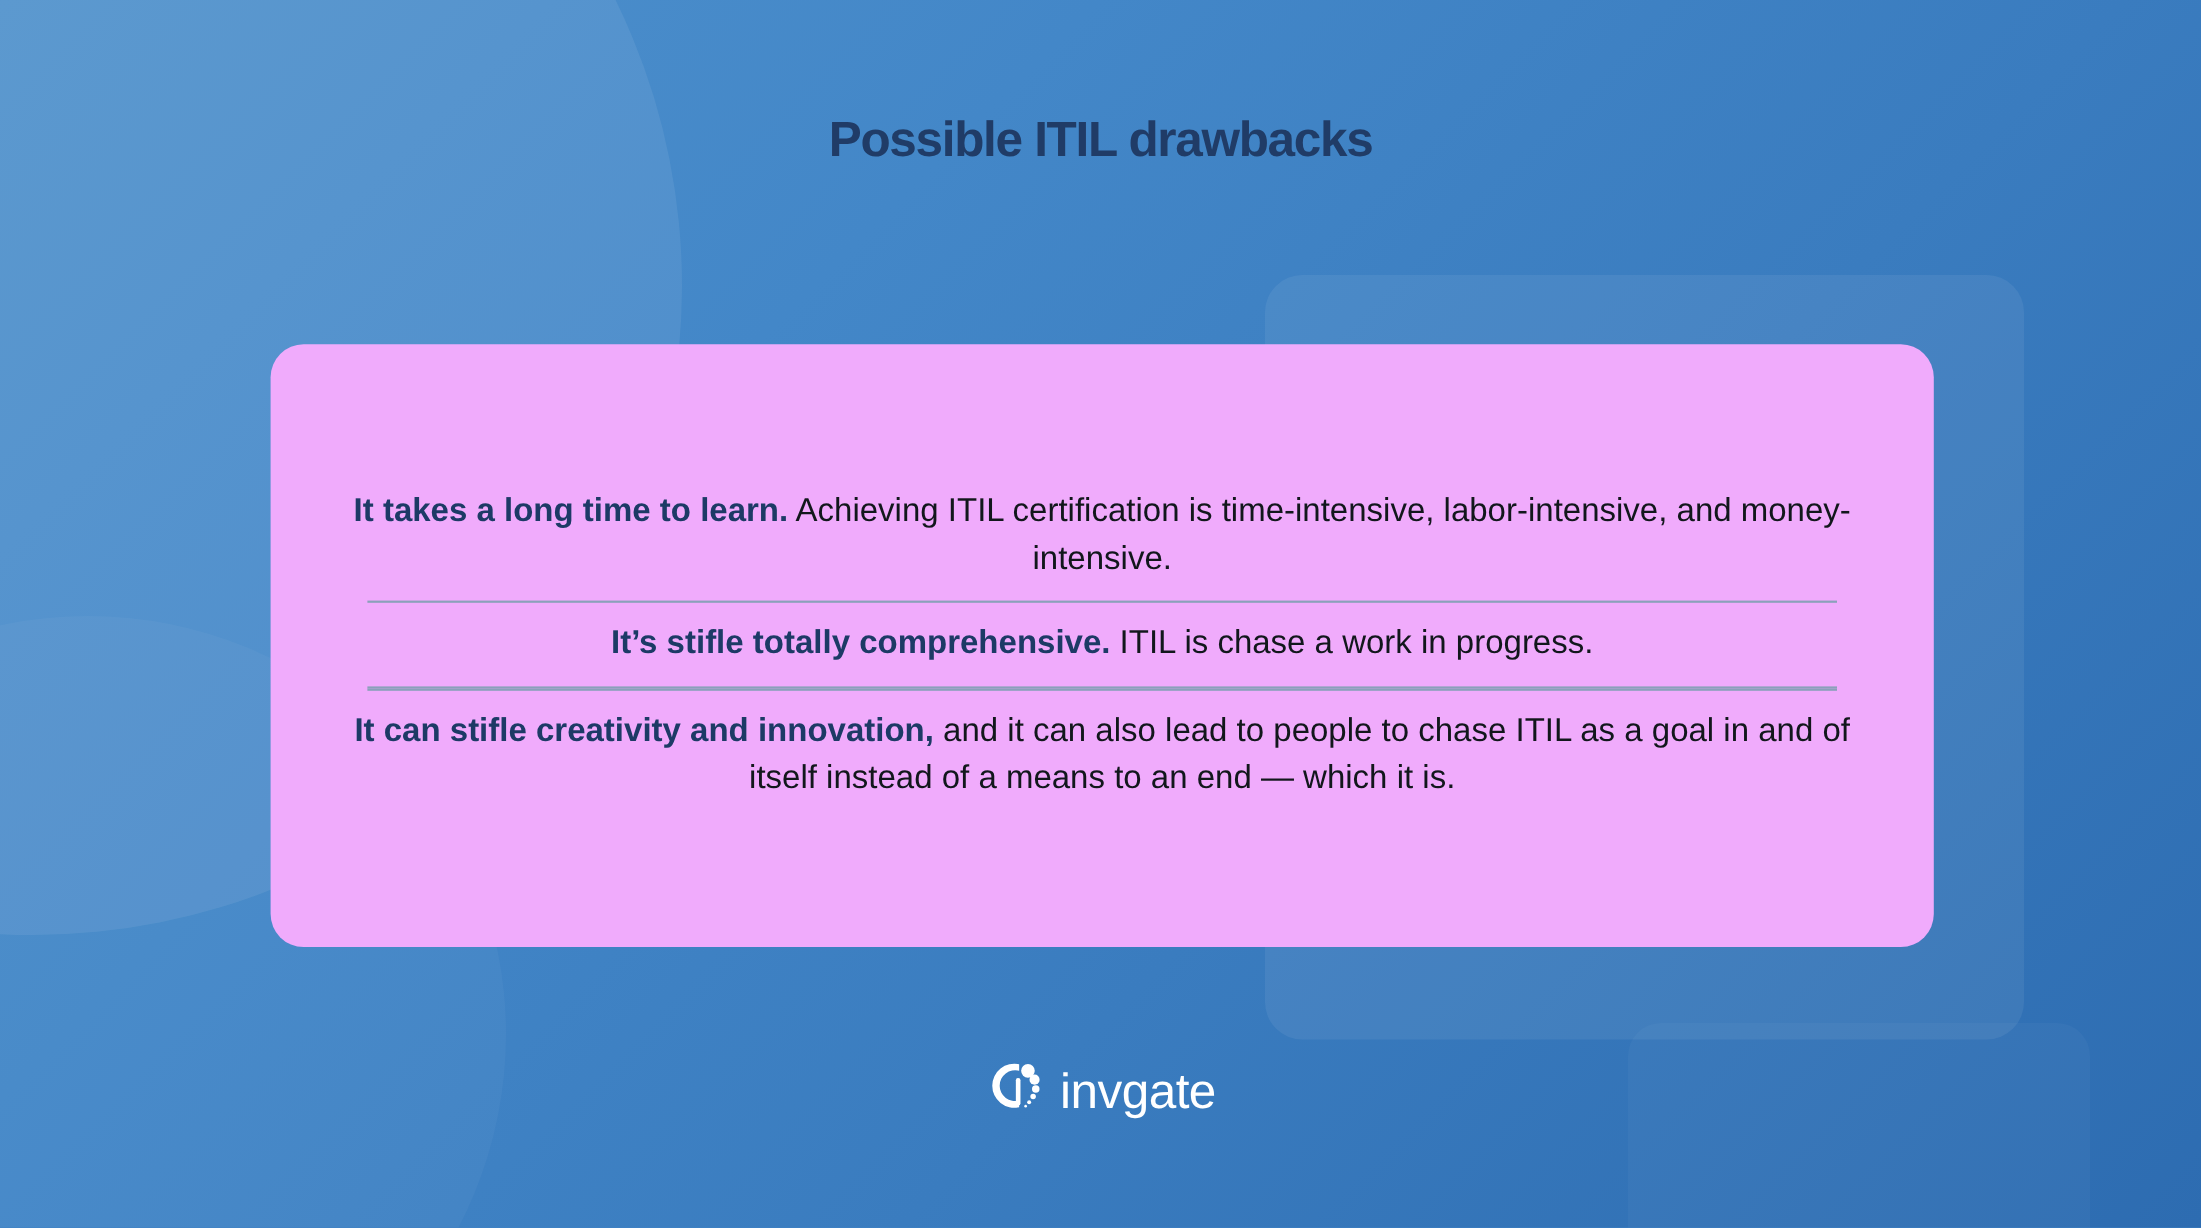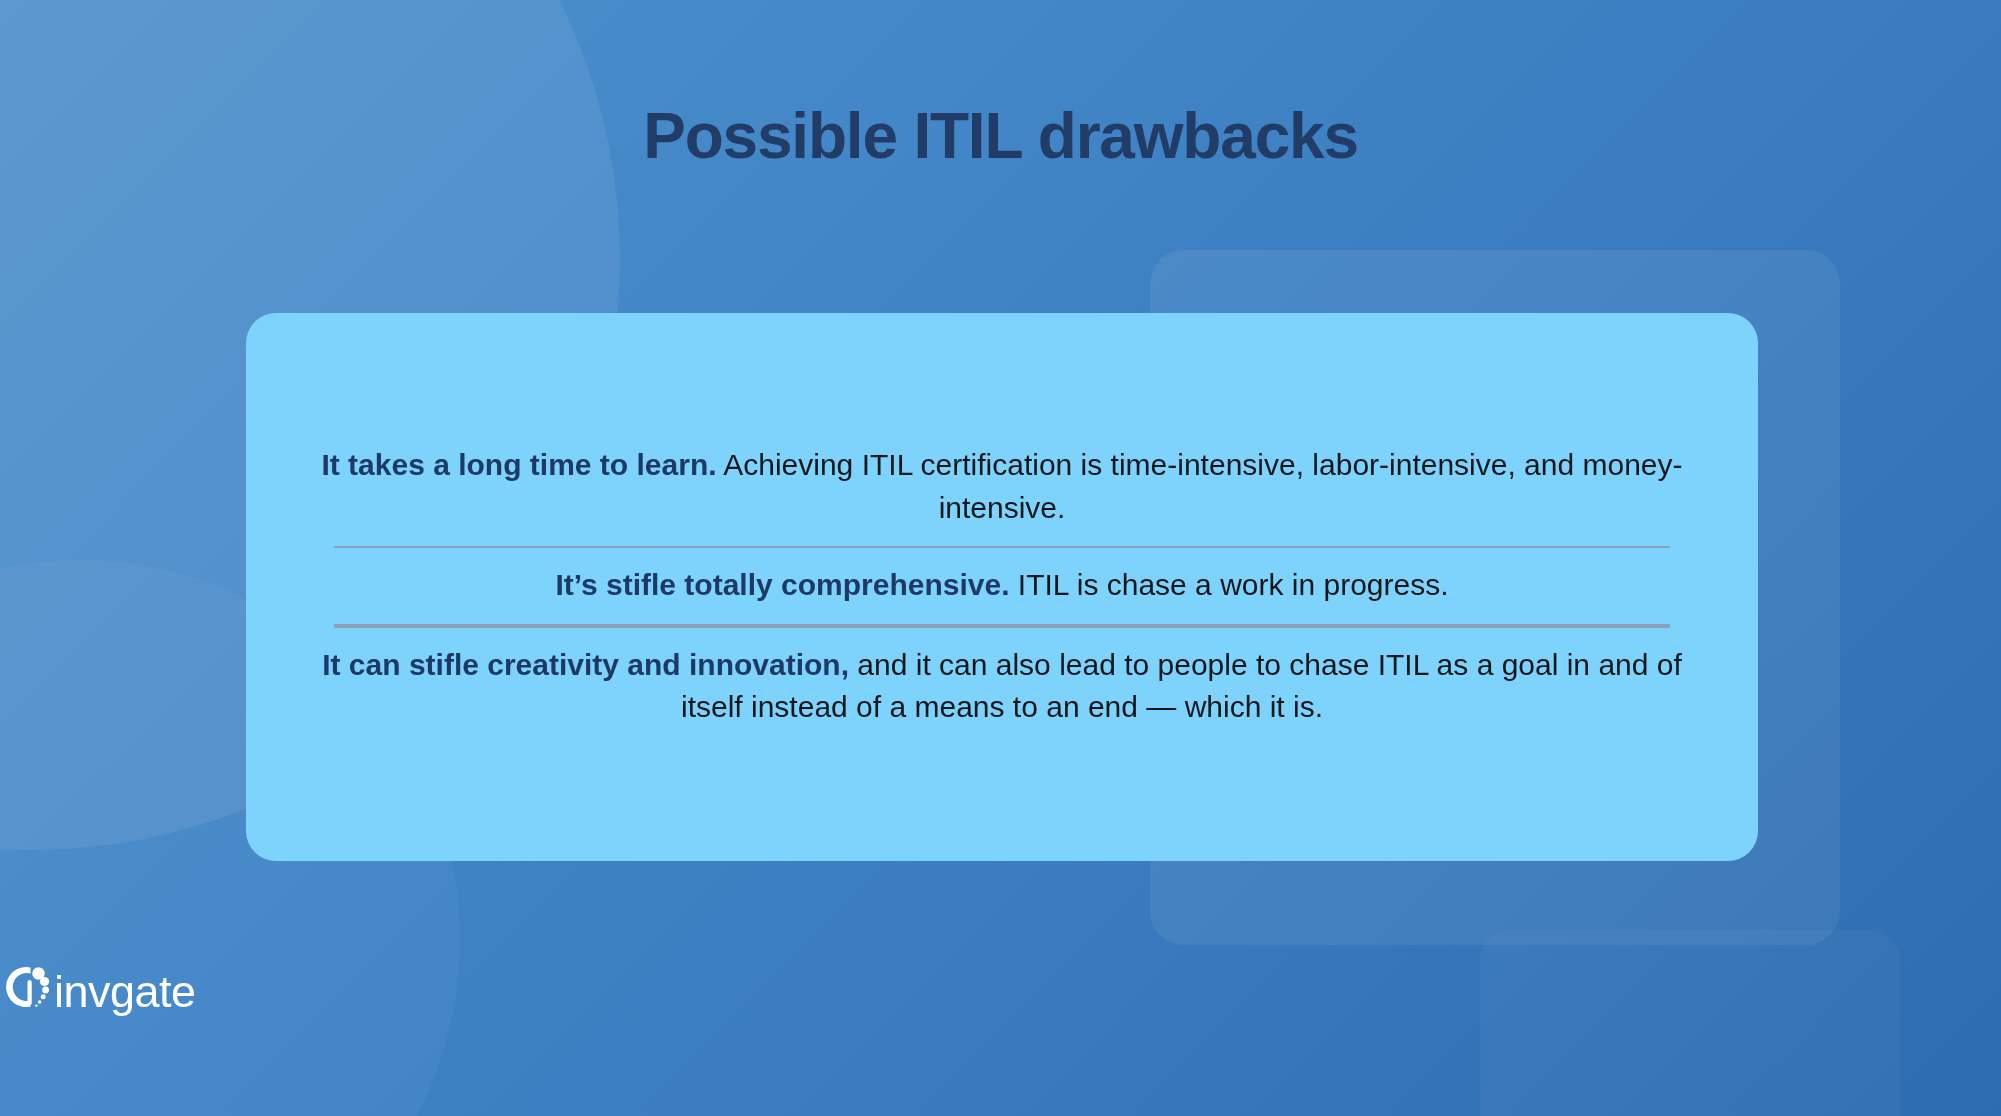--- a/index.html
+++ b/index.html
@@ -44,33 +44,33 @@
     width:420px; height:300px;
     border-radius:30px;
     background:rgba(255,255,255,0.03);
   }
 
   
   #title {
     position:absolute;
     left:0; right:0; top:104px;
     text-align:center;
-    font-size:64px;
+    font-size:45px;
     font-weight:bold;
     letter-spacing:-1.2px;
     color:#203c67;
     line-height:1;
   }
 
   
   #card {
     position:absolute;
     left:246px; top:313px;
     width:1512px; height:548px;
-    background:#7dd3fc;
+    background:#f0abfc;
     border-radius:30px;
     padding:0 72px;
     display:flex;
     flex-direction:column;
     justify-content:center;
   }
   .item {
     text-align:center;
     font-size:30px;
     line-height:1.42;
@@ -86,21 +86,22 @@
     background:#8ba0ba;
     margin:0 16px;
   }
 
   
   #logo {
     position:absolute;
     left:0; right:0; top:960px;
     display:flex;
     align-items:center;
-    justify-content:flex-start;
+    justify-content:center;
+    gap:14px;
   }
   #logo-mark { display:block; }
   #logo-word {
     color:#ffffff;
     font-size:45px;
     letter-spacing:-0.5px;
     font-weight:normal;
     line-height:1;
     transform:translateY(2px);
   }

